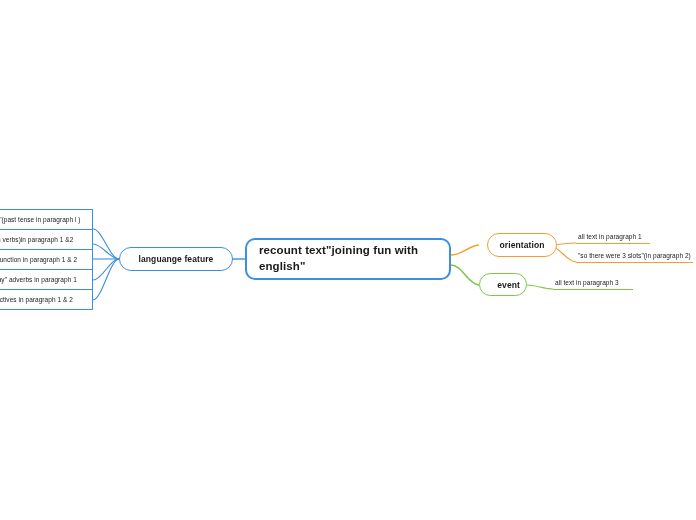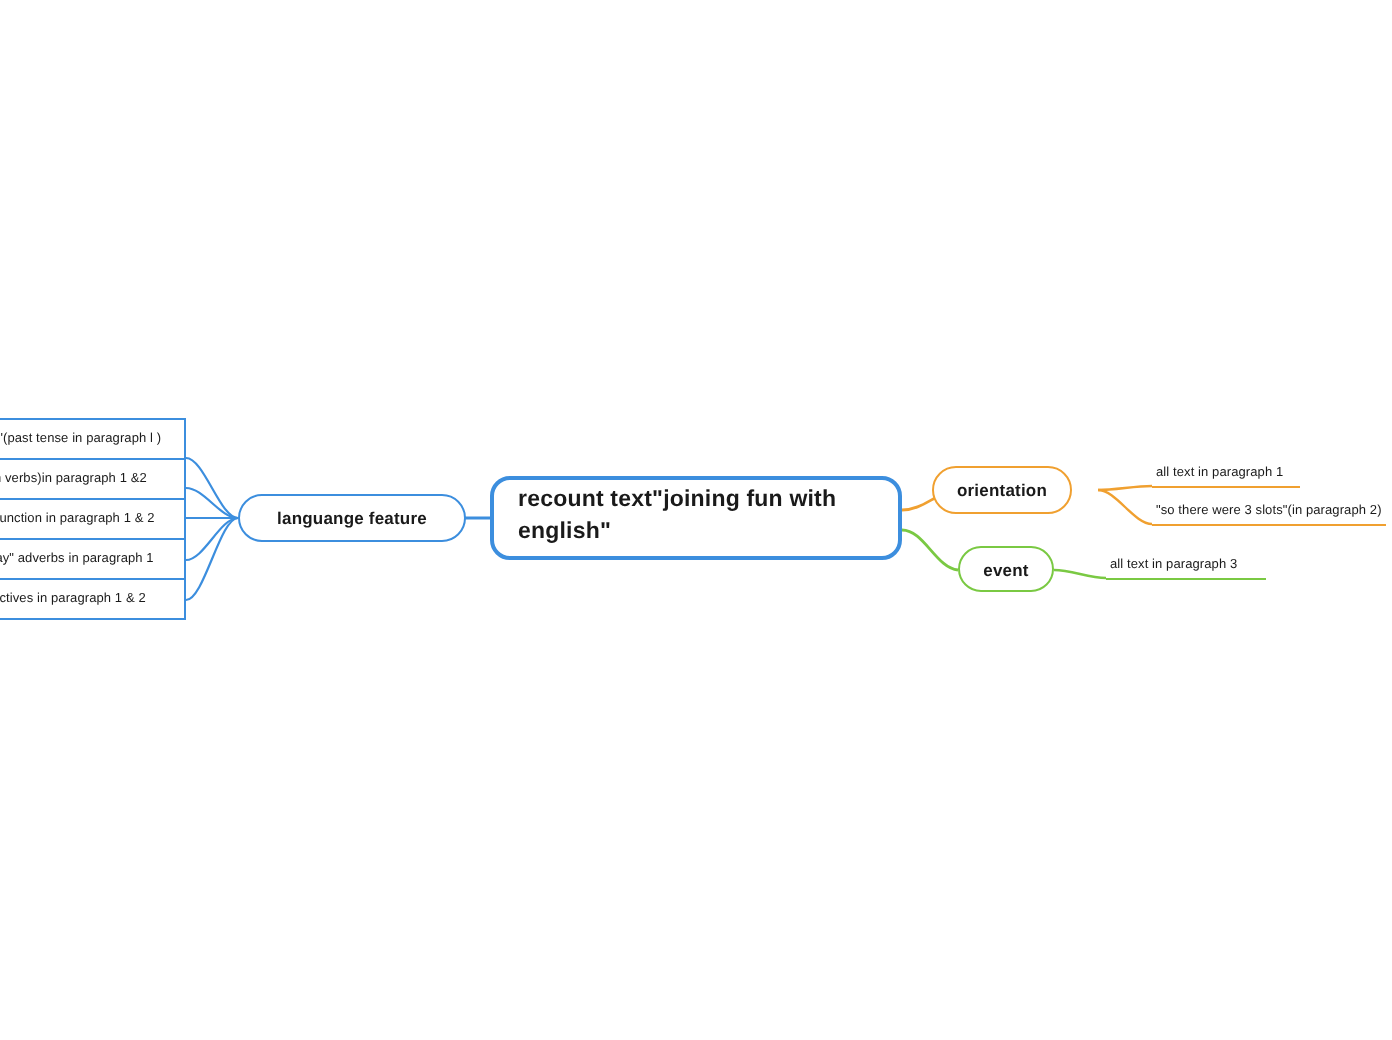--- a/index.html
+++ b/index.html
@@ -71,21 +71,21 @@
   .node-branch-blue .node-label {
     font-size: 8.5px;
     font-weight: bold;
     color: #1a1a1a;
     text-align: center;
     letter-spacing: 0.1px;
   }
 
   
   .node-branch-orange {
-    left: 466px;
+    left: 487px;
     top: 233px;
     width: 70px;
     height: 24px;
     border: 1.4px solid #f0a030;
     border-radius: 12px;
     padding: 2px 6px;
     justify-content: center;
   }
   .node-branch-orange .node-label {
     font-size: 8.5px;
@@ -103,21 +103,21 @@
     height: 23px;
     border: 1.4px solid #7ac943;
     border-radius: 12px;
     padding: 2px 6px;
     justify-content: center;
   }
   .node-branch-green .node-label {
     font-size: 8.5px;
     font-weight: bold;
     color: #1a1a1a;
-    text-align: center;
+    text-align: right;
     letter-spacing: 0.1px;
   }
 
   
   .leaf-blue {
     position: absolute;
     box-sizing: border-box;
     border: 1px solid #3c8ede;
     background: #ffffff;
     display: flex;

